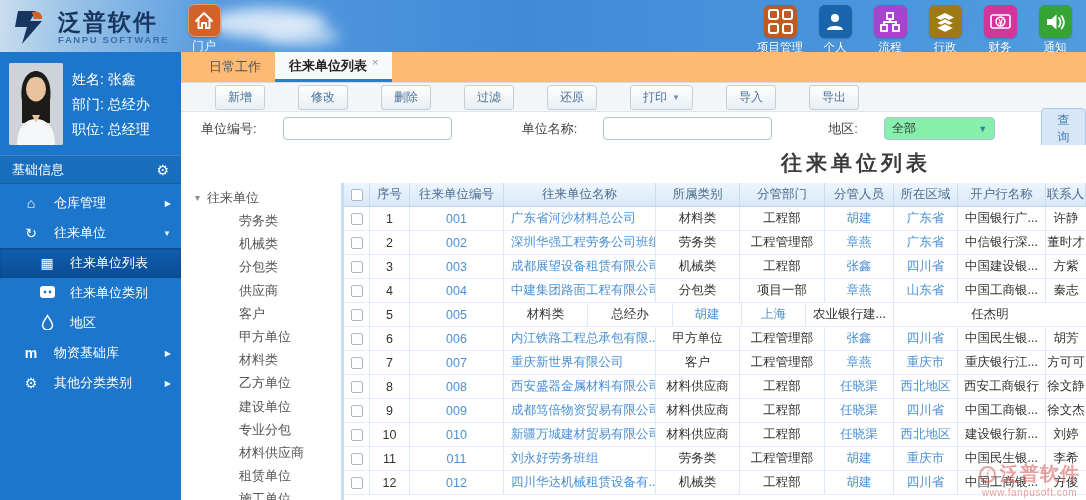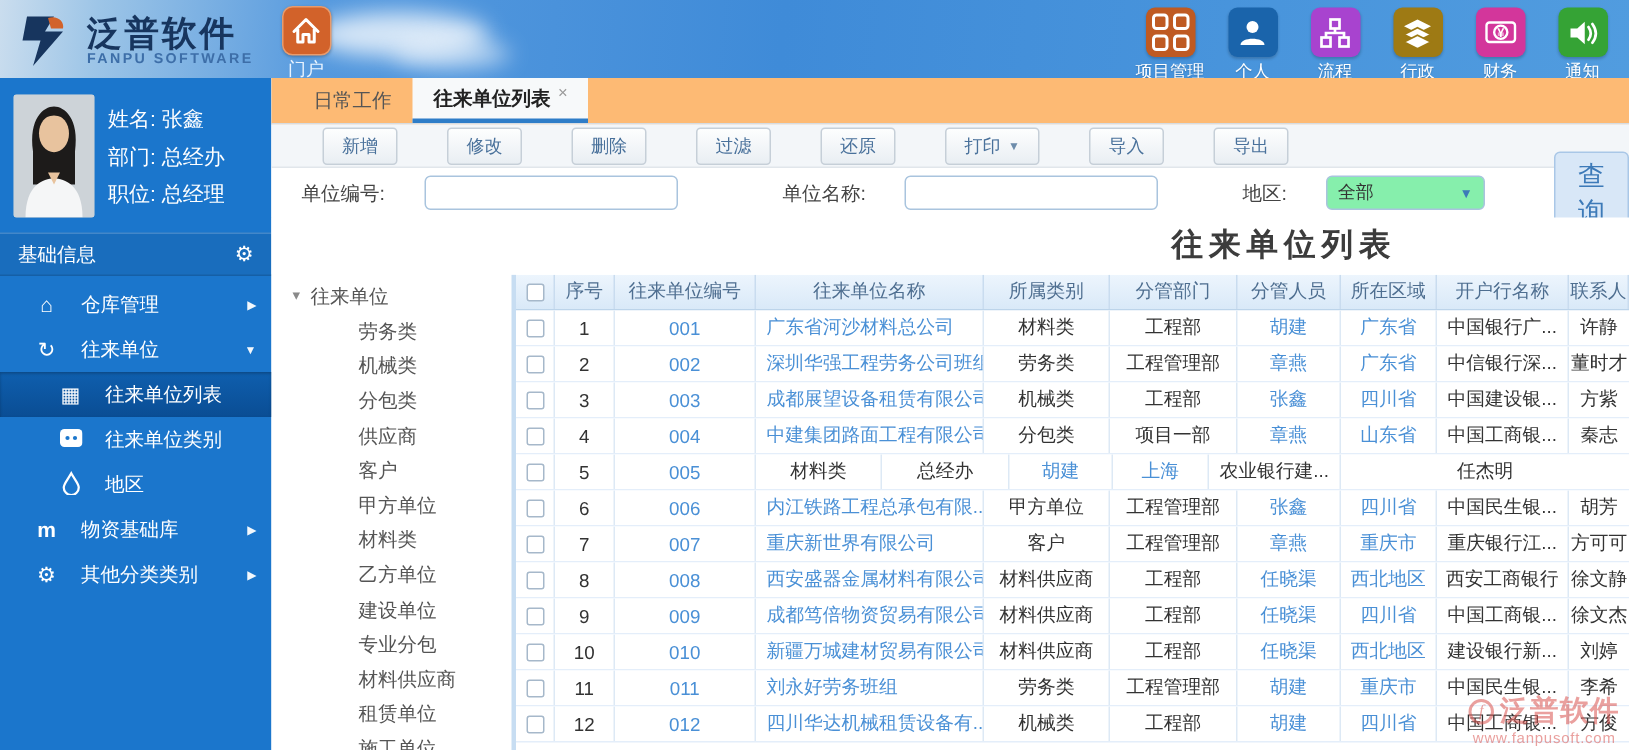--- a/index.html
+++ b/index.html
@@ -57,21 +57,21 @@
     padding:3px 12px; cursor:pointer; display:flex; align-items:center; gap:5px;margin-left:24px; }
   .tbtn .caret { font-size:8px; color:#6d8cab; }
   .filterbar { height:33px; display:flex; align-items:center; padding-left:20px; flex:none; background:#fff;gap:20px; }
   .flabel { font-size:13px; color:#444; margin-right:6px; white-space:nowrap; }
   .finput { width:205px; height:23px; border:1px solid #a9c4de; border-radius:4px; background:#fff; padding:0 6px; font-size:12px; color:#333; }
   .finput2 { width:175px; }
   .fselect { width:195px; height:23px; border:1px solid #a9c4de; border-radius:4px; background:#86efac; display:flex; align-items:center;
     padding:0 7px; font-size:12px; color:#333; cursor:pointer; }
   .fselect .val { flex:1; }
   .fselect .caret { font-size:9px; color:#3d7ab8; }
-  .fsearch { margin-left:26px; font-size:18px; color:#3d7ab8; background:#d8e7f7; border:1px solid #a9c7e7; border-radius:4px;
+  .fsearch { margin-left:26px; font-size:12px; color:#3d7ab8; background:#d8e7f7; border:1px solid #a9c7e7; border-radius:4px;
     padding:3px 15px; cursor:pointer; }
   .titlebar { height:38px; position:relative; flex:none; background:#fff; }
   .list-title { position:absolute; left:600px; top:4px; font-size:21px; font-weight:bold; color:#3c3c3c; letter-spacing:4px; white-space:nowrap; }
 
   .bodyrow { flex:1; display:flex; overflow:hidden; }
   
   .tree { width:163px; flex:none; border-right:3px solid #c7ddf2; padding:3px 0 0 14px; overflow:hidden; background:#fff; }
   .tree-root { display:flex; align-items:center; gap:7px; font-size:13px; color:#555; height:23px; cursor:pointer; }
   .tree-root .arrow { font-size:10px; color:#8a8a8a; }
   .tree-child { font-size:13px; color:#555; height:23.2px; line-height:23.2px; padding-left:44px; white-space:nowrap; cursor:pointer; }

